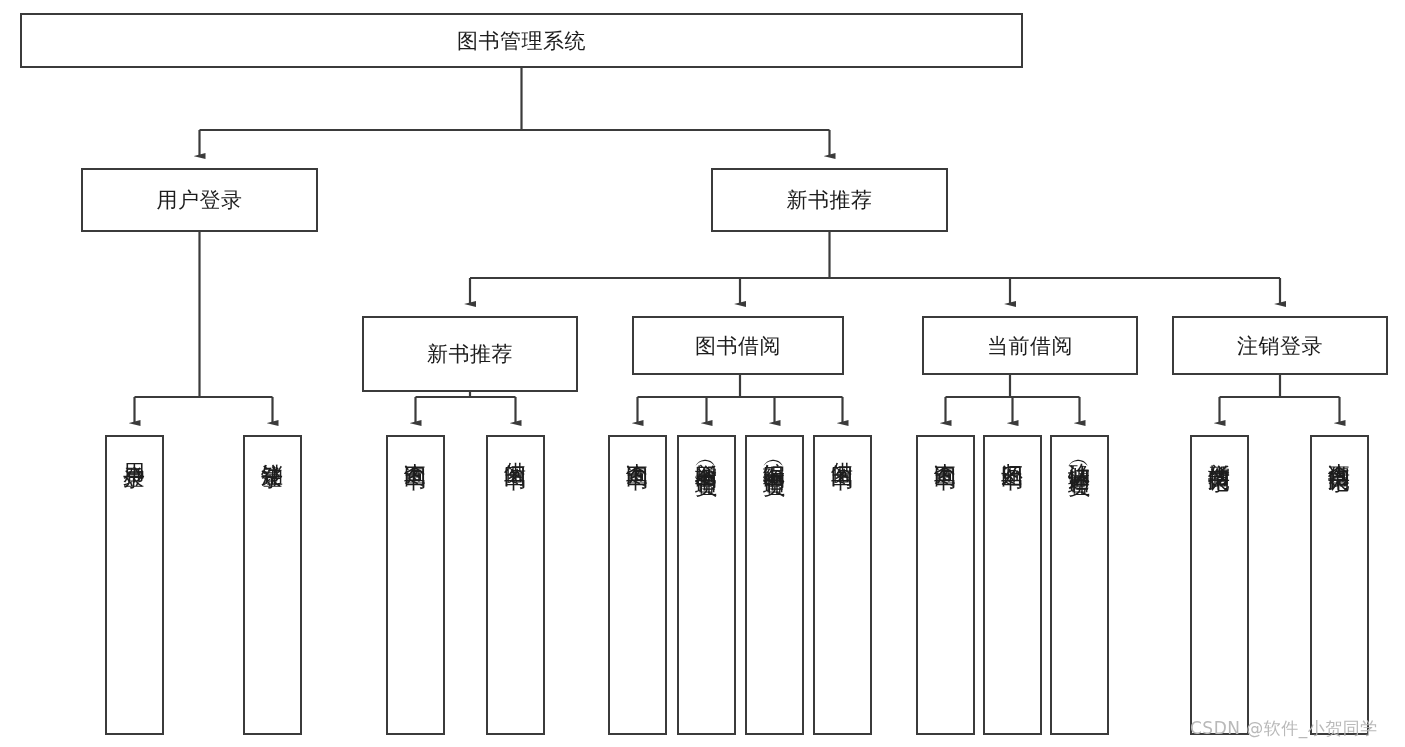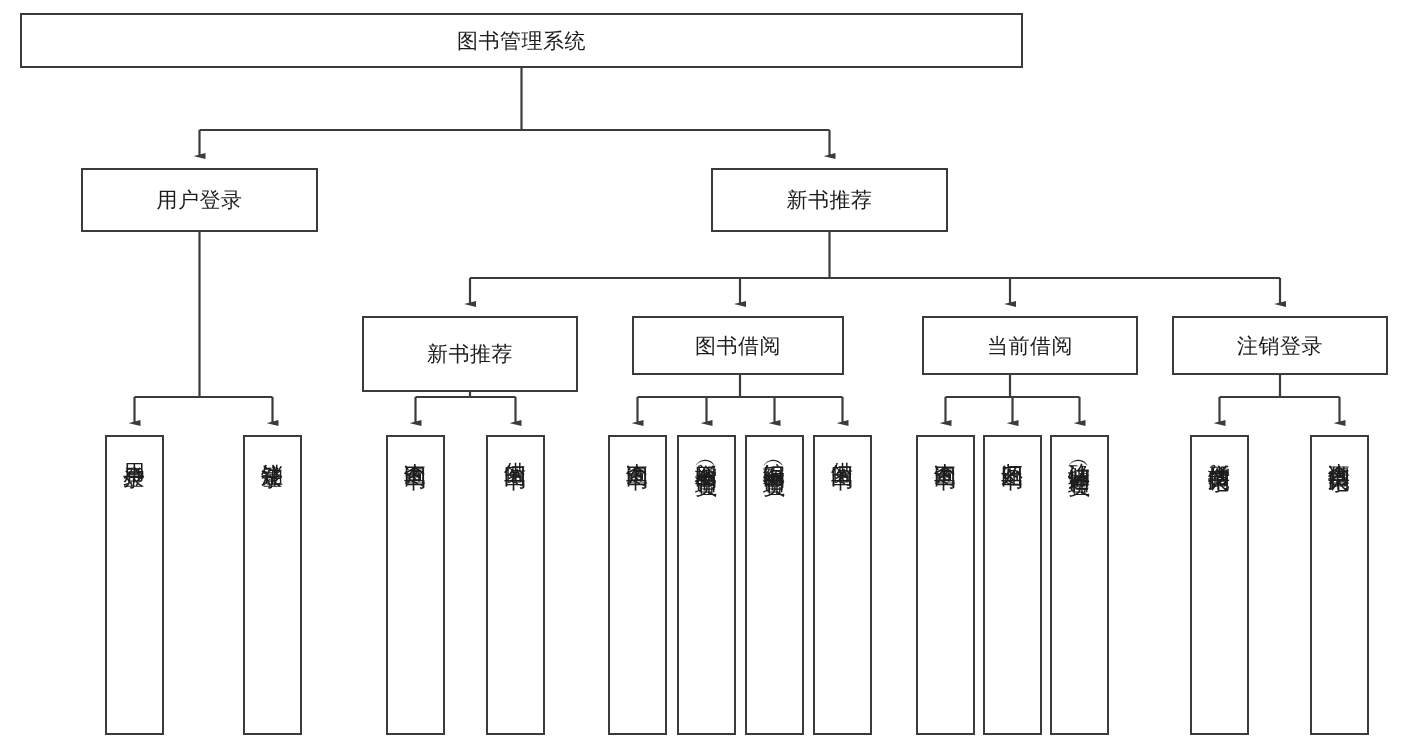--- a/index.html
+++ b/index.html
@@ -166,14 +166,15 @@
         <span class="vlabel">确认归还（管理员）</span>
       </div>
       <div class="node vertical" style="left: 1190px; top: 435px; width: 59px; height: 300px;">
         <span class="vlabel">新增借阅记录</span>
       </div>
       <div class="node vertical" style="left: 1310px; top: 435px; width: 59px; height: 300px;">
         <span class="vlabel">查询借阅记录</span>
       </div>
     </div>
 
+  <div class="watermark" style="left: 1190px; top: 717px;">CSDN @软件_小贺同学</div>
 
 </div>
 
 </body></html>

